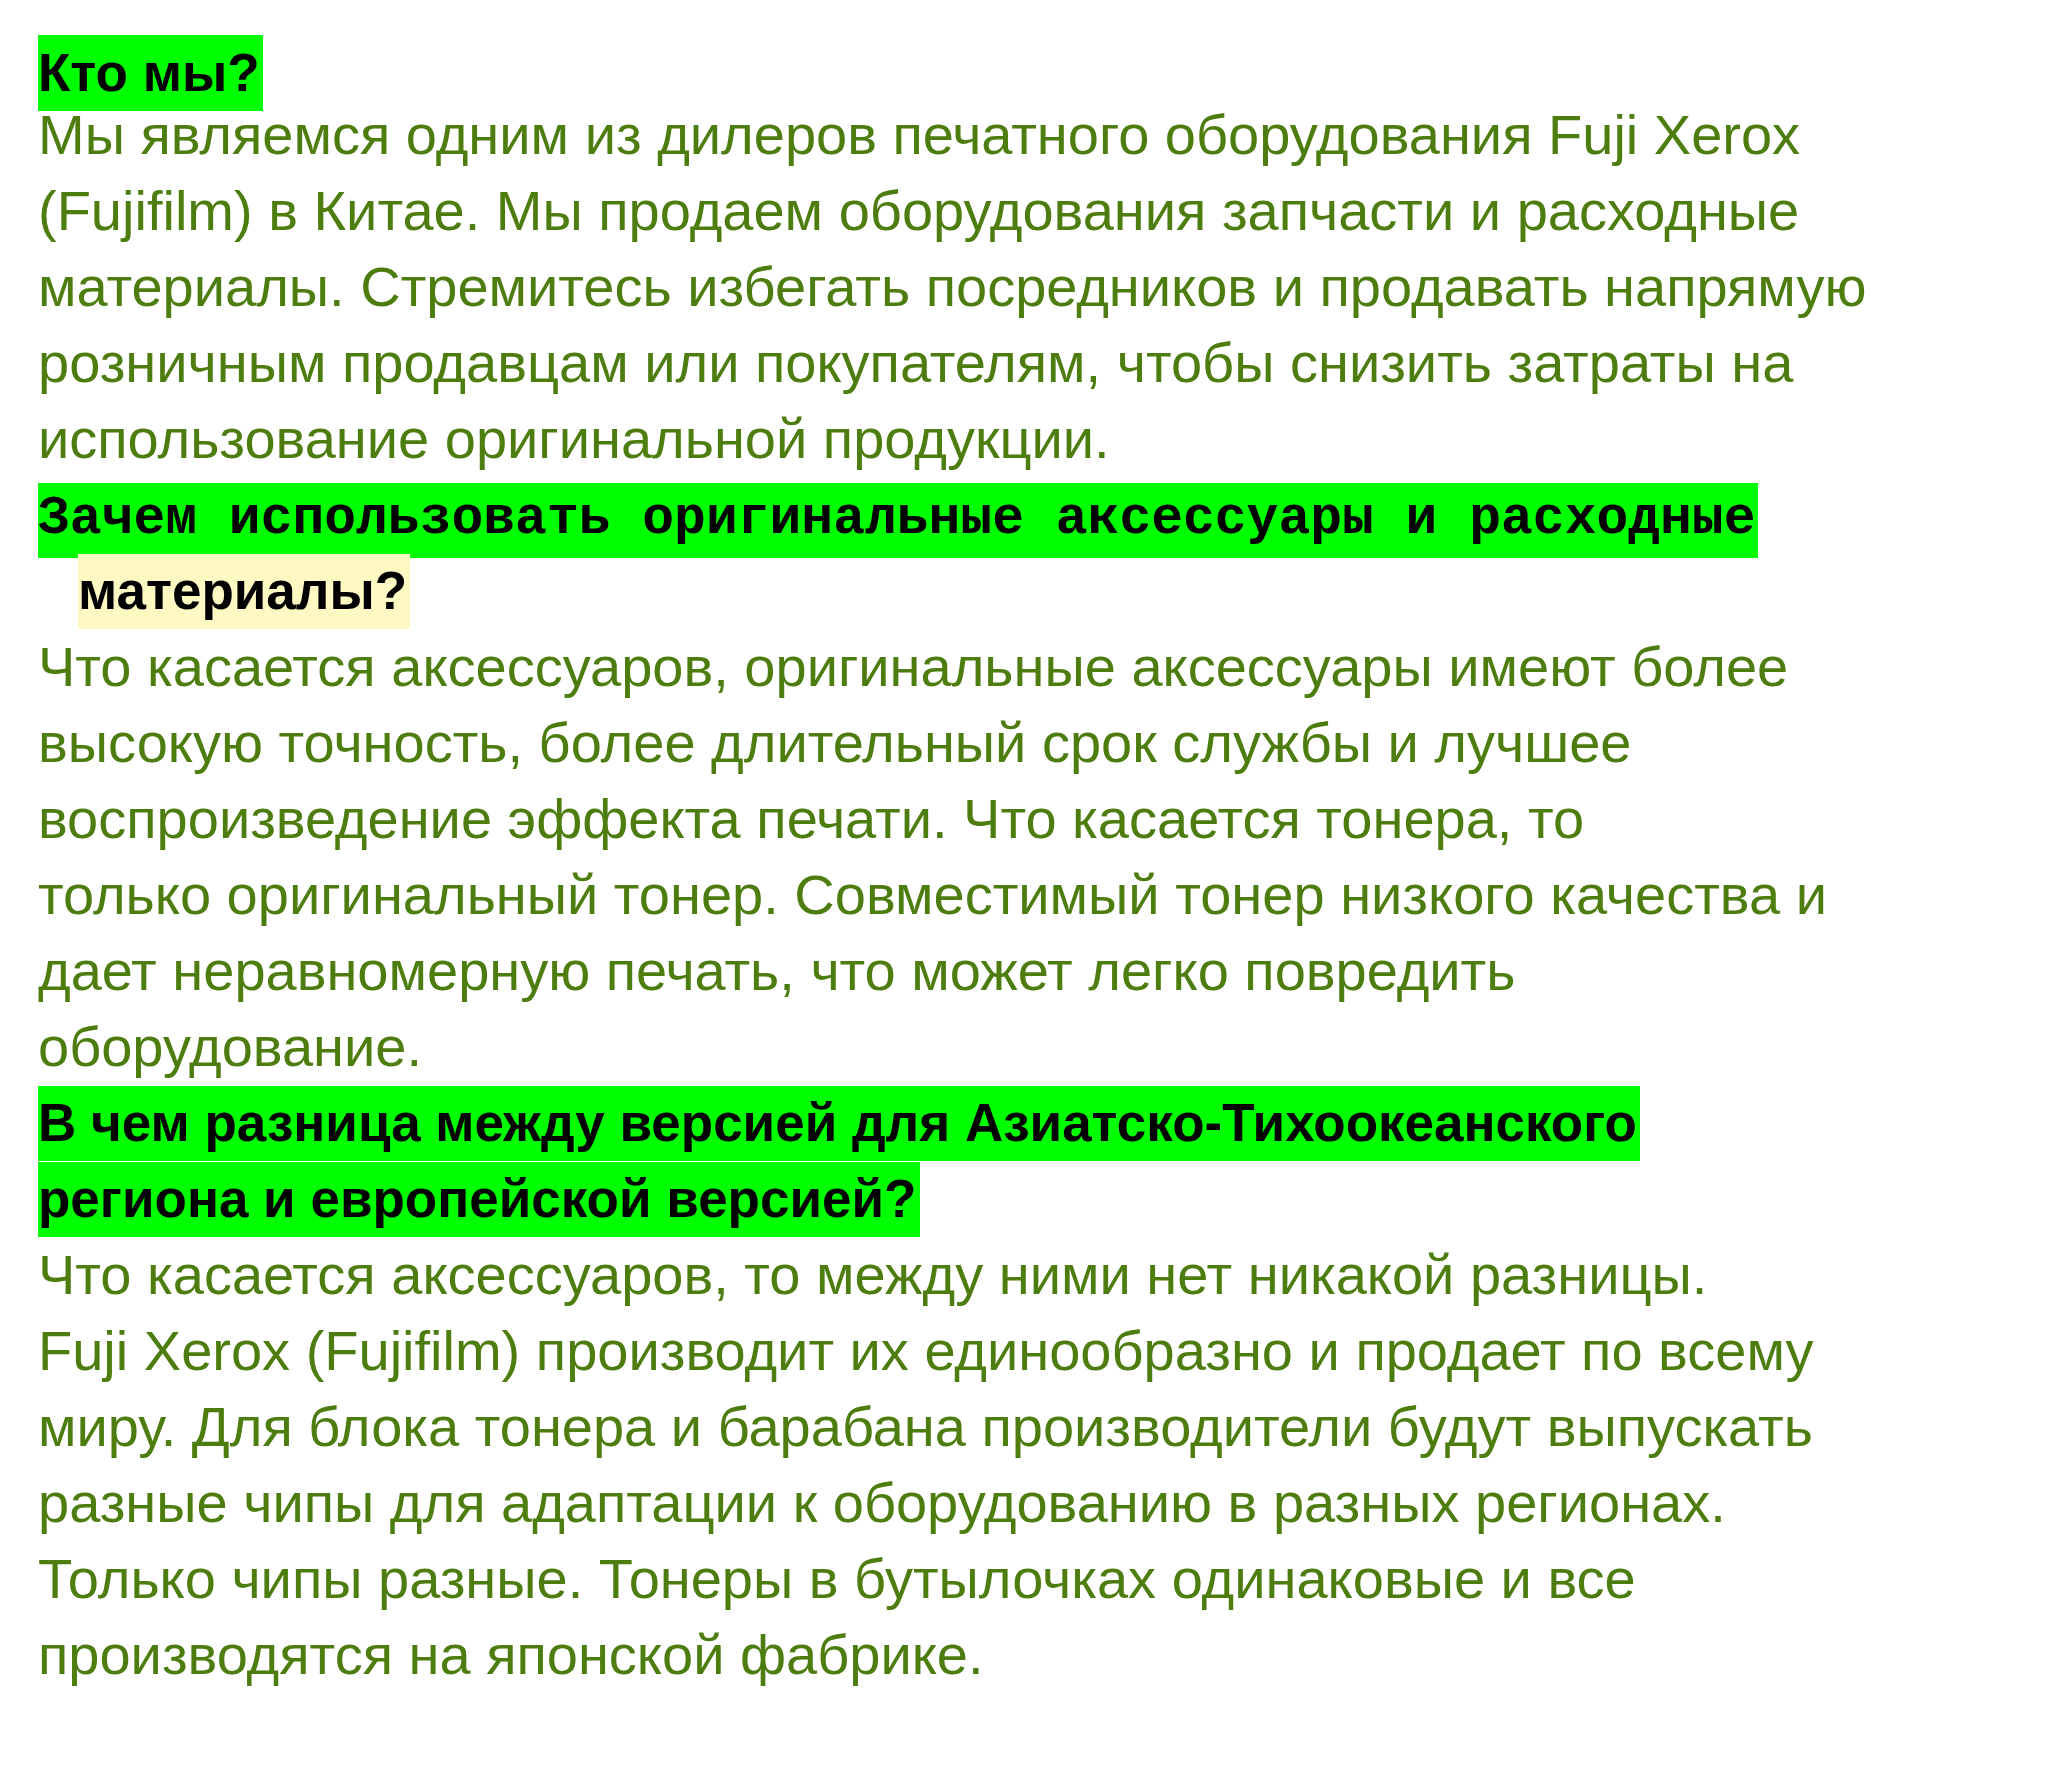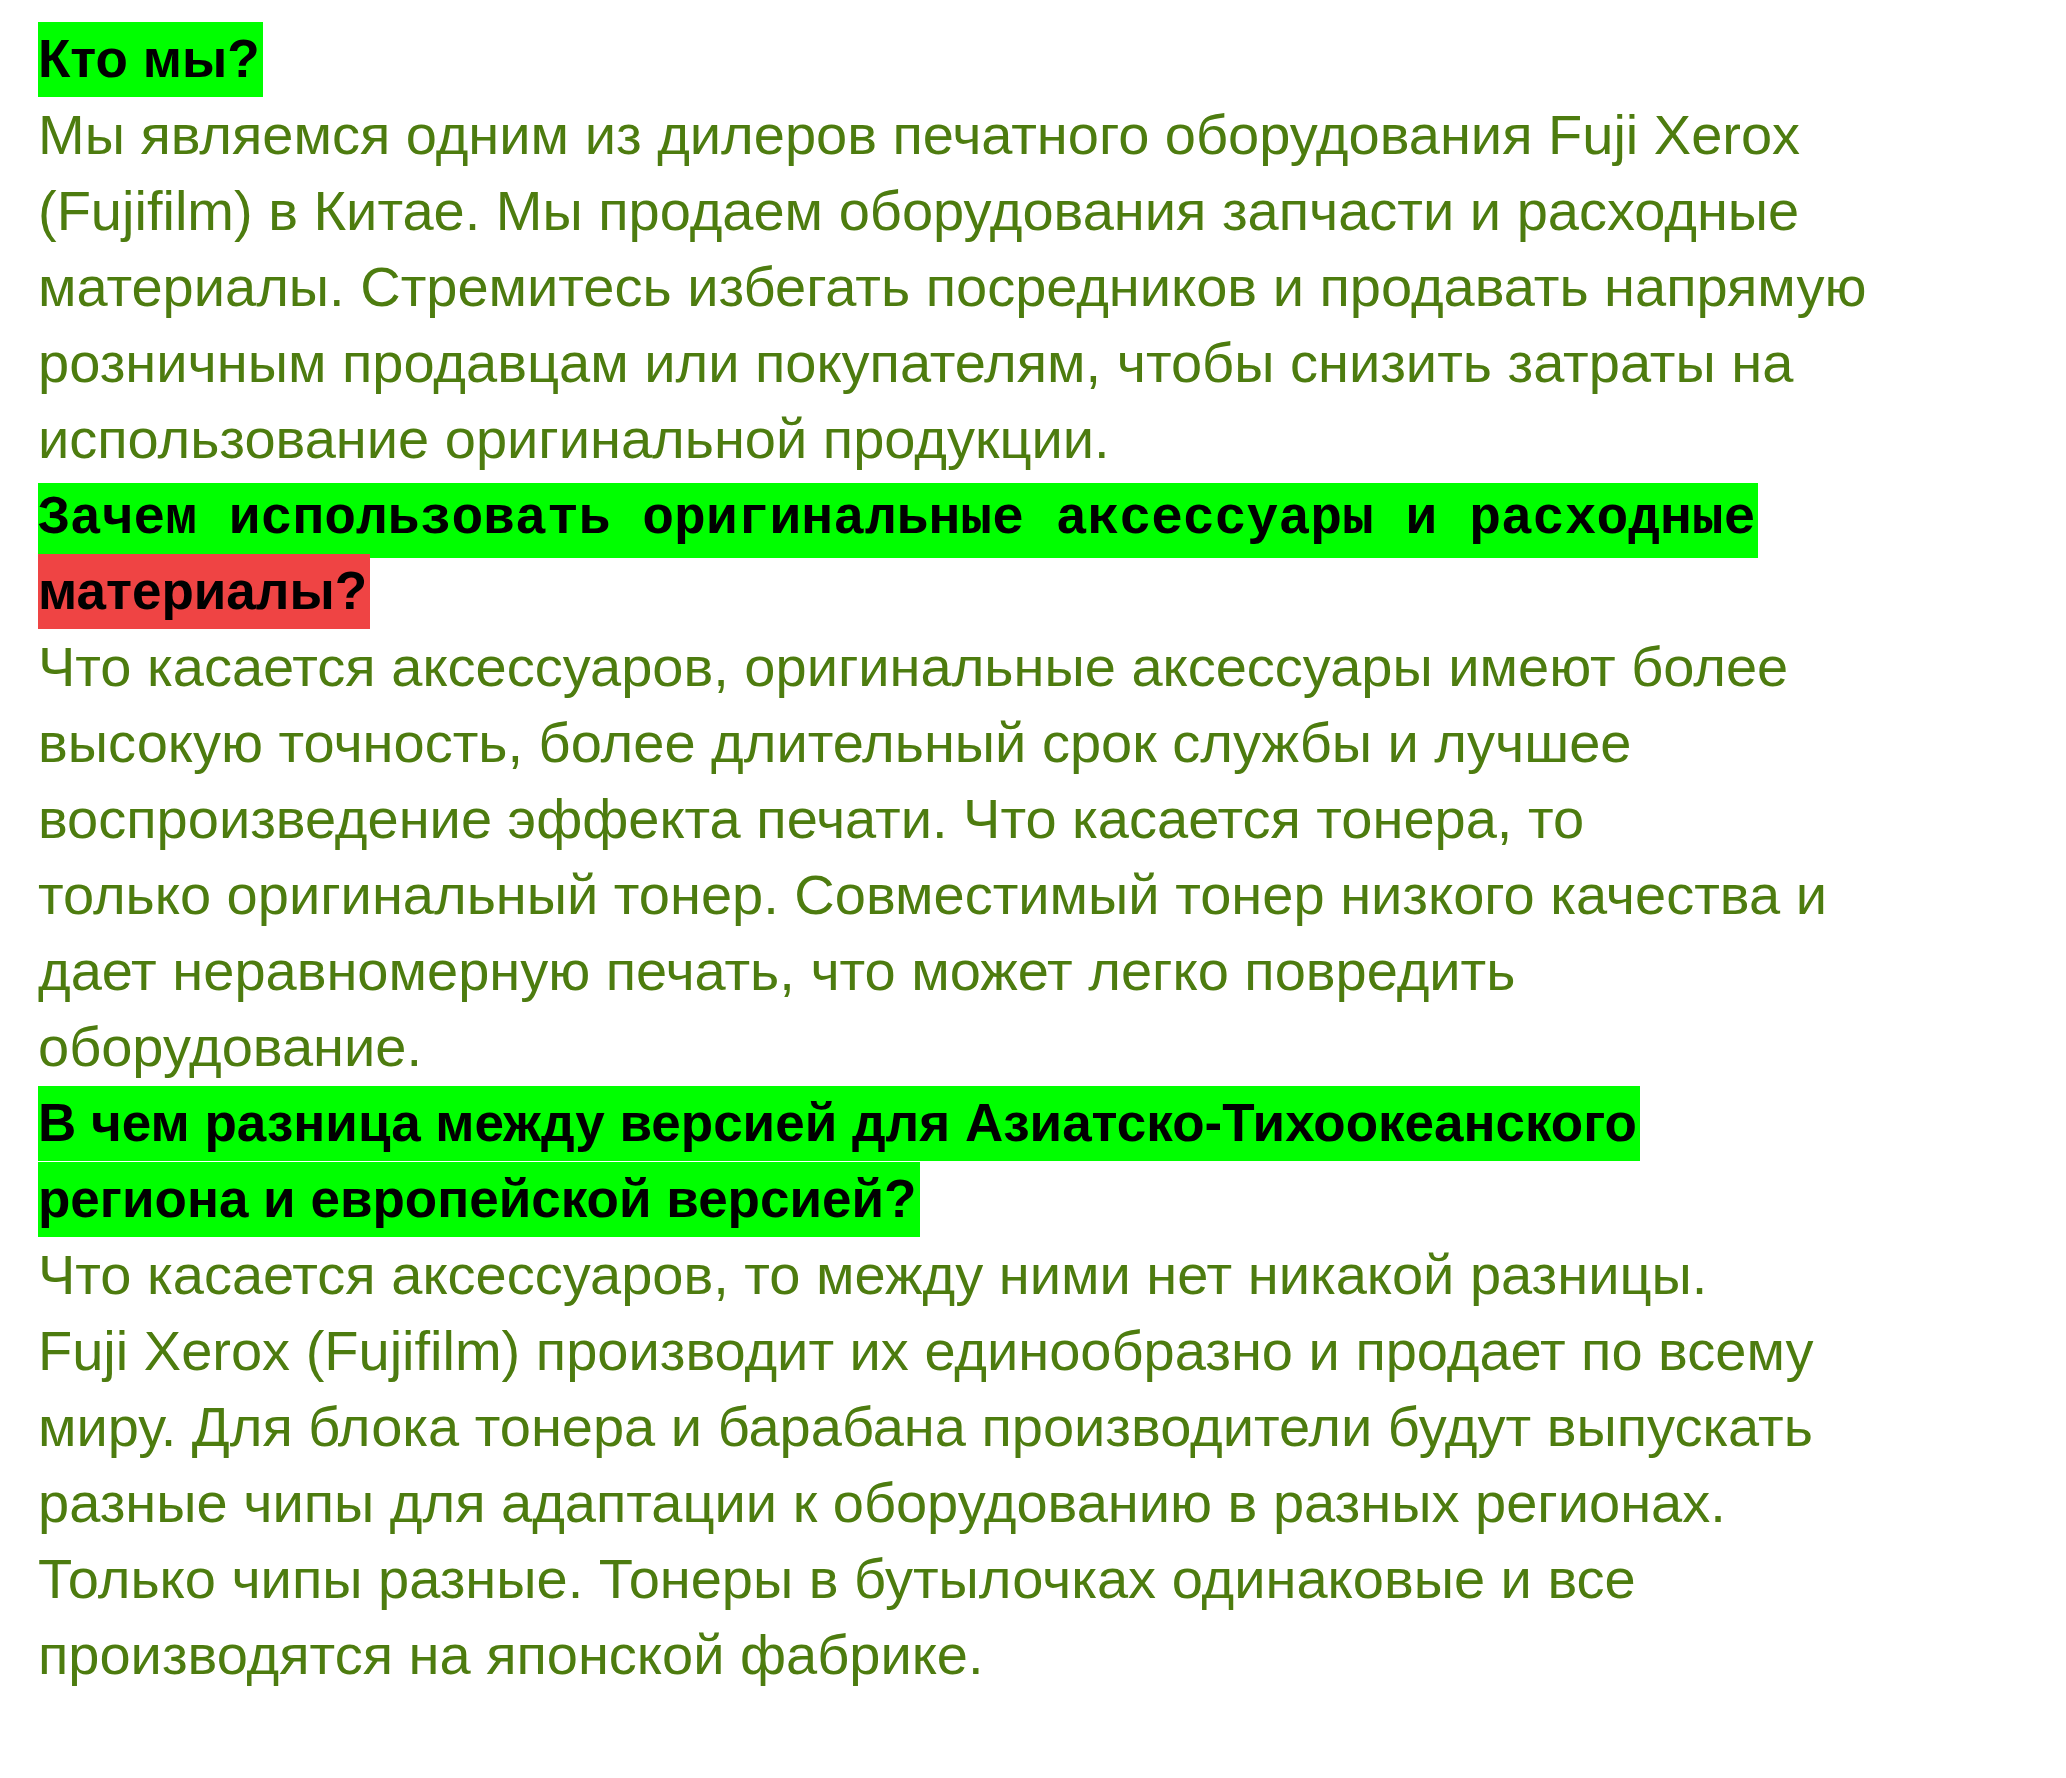--- a/index.html
+++ b/index.html
@@ -35,35 +35,35 @@
     display: inline-block;
   }
 </style>
 </head>
 <body>
 
 <div class="page">
 
   <section>
     <div class="line heading-line">
-      <span class="hl" style="background: rgb(0, 255, 0);">Кто мы?</span>
+      <span class="hl" style="background: rgb(0, 255, 0); margin-top: 14px;">Кто мы?</span>
     </div>
     <div class="line body-line">Мы являемся одним из дилеров печатного оборудования Fuji Xerox</div>
     <div class="line body-line">(Fujifilm) в Китае. Мы продаем оборудования запчасти и расходные</div>
     <div class="line body-line">материалы. Стремитесь избегать посредников и продавать напрямую</div>
     <div class="line body-line">розничным продавцам или покупателям, чтобы снизить затраты на</div>
     <div class="line body-line">использование оригинальной продукции.</div>
   </section>
 
   <section>
     <div class="line heading-line">
       <span class="hl" style="background: rgb(0, 255, 0); font-family: Liberation Mono, monospace;">Зачем использовать оригинальные аксессуары и расходные </span>
     </div>
     <div class="line heading-line">
-      <span class="hl" style="background: #ef4444;">материалы?</span>
+      <span class="hl" style="background: #fef9c3; margin-left: 40px;">материалы?</span>
     </div>
     <div class="line body-line">Что касается аксессуаров, оригинальные аксессуары имеют более</div>
     <div class="line body-line">высокую точность, более длительный срок службы и лучшее</div>
     <div class="line body-line">воспроизведение эффекта печати. Что касается тонера, то</div>
     <div class="line body-line">только оригинальный тонер. Совместимый тонер низкого качества и</div>
     <div class="line body-line">дает неравномерную печать, что может легко повредить</div>
     <div class="line body-line">оборудование.</div>
   </section>
 
   <section>

